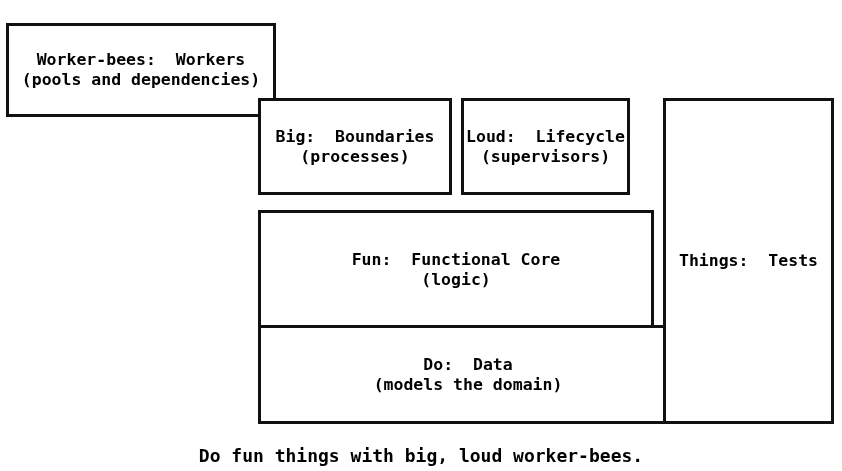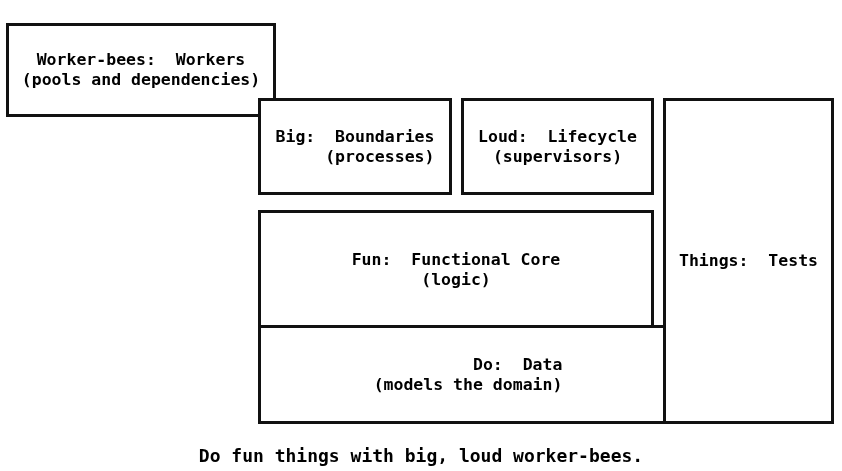--- a/index.html
+++ b/index.html
@@ -41,24 +41,24 @@
     font-weight: bold;
     font-size: 16.5px;
     line-height: 20px;
     letter-spacing: 0px;
     color: #000000;
     white-space: pre;
   }
 
   
   #box-workers   { left: 6px;   top: 9px;   width: 270px; height: 94px;  z-index: 1; }
-  #box-big       { left: 258px; top: 84px;  width: 194px; height: 97px;  z-index: 3; text-align: right; }
-  #box-loud      { left: 461px; top: 84px;  width: 193px; height: 97px;  z-index: 3; }
+  #box-big       { left: 258px; top: 84px;  width: 194px; height: 97px;  z-index: 3; }
+  #box-loud      { left: 461px; top: 84px;  width: 169px; height: 97px;  z-index: 3; }
   #box-fun       { left: 258px; top: 196px; width: 396px; height: 120px;  z-index: 2; }
-  #box-do        { left: 258px; top: 311px; width: 420px; height: 99px;  z-index: 2; text-align: right; }
+  #box-do        { left: 258px; top: 311px; width: 420px; height: 99px;  z-index: 2; }
   #box-things    { left: 663px; top: 84px;  width: 171px; height: 326px; z-index: 2; }
 
   #caption {
     position: absolute;
     left: 0;
     top: 432px;
     width: 842px;
     text-align: center;
     font-family: "DejaVu Sans Mono", "Liberation Mono", monospace;
     font-weight: bold;

